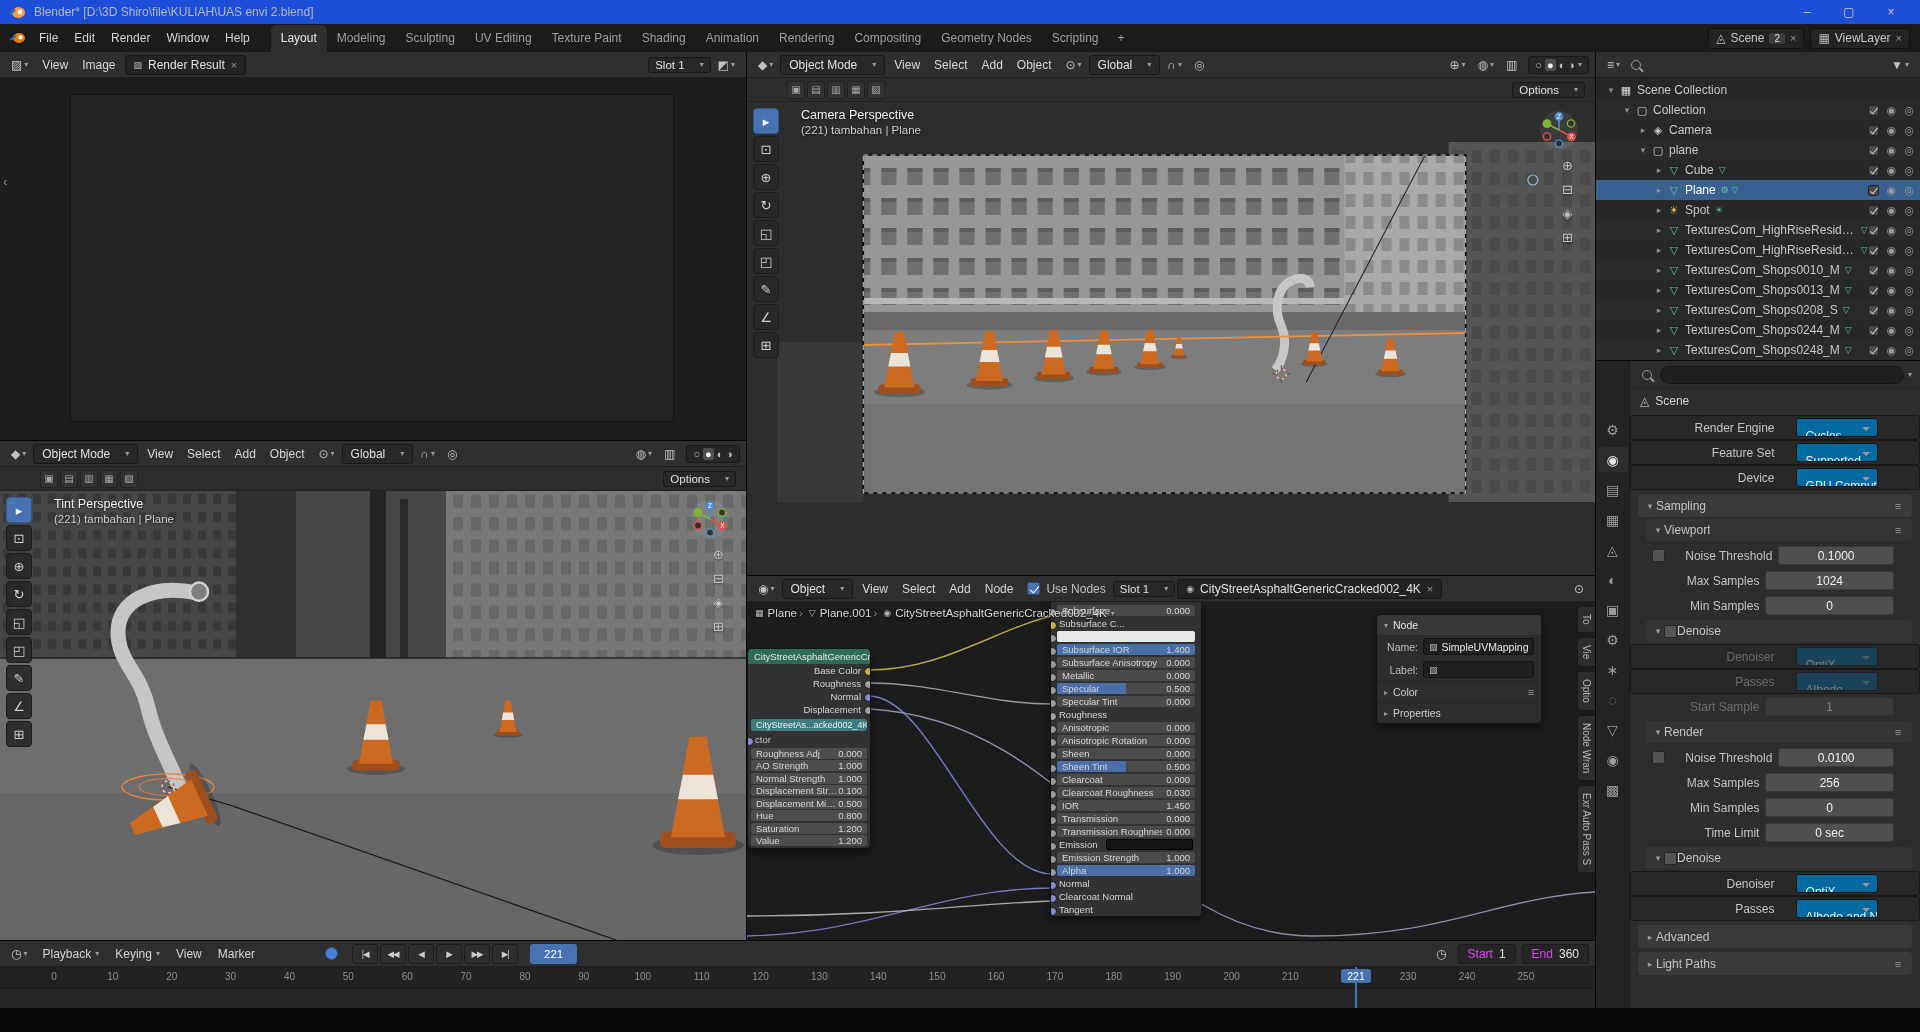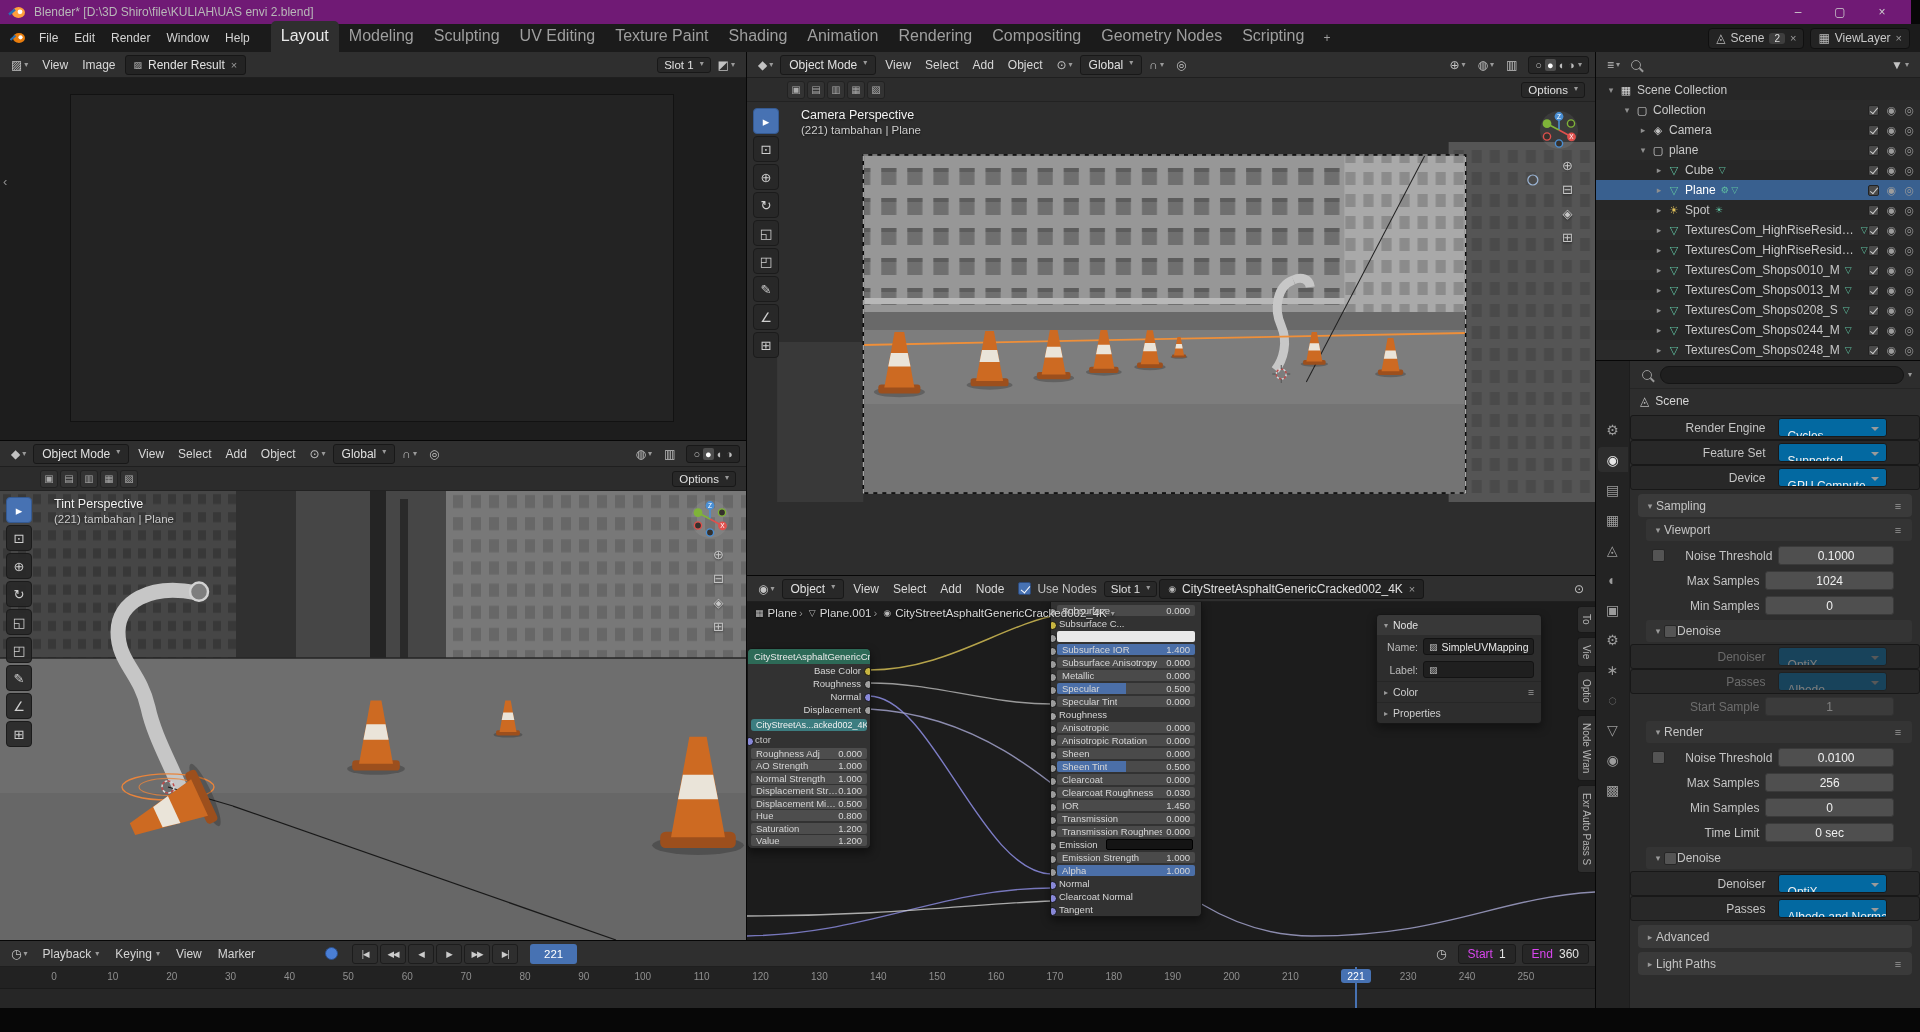--- a/index.html
+++ b/index.html
@@ -1,43 +1,43 @@
 <!DOCTYPE html>
 <html><head>
 <meta charset="utf-8">
 <style>
 *{margin:0;padding:0;box-sizing:border-box}
 html,body{width:1920px;height:1032px;overflow:hidden;background:#070707;
 font-family:"Liberation Sans","DejaVu Sans",sans-serif;font-size:12px;color:#c9c9c9;-webkit-user-select:none;user-select:none}
 .app{position:relative;width:1920px;height:1032px;background:#070707}
 
-.titlebar{position:absolute;top:0;left:0;right:9px;height:24px;background:#701a75;display:flex;align-items:center;padding:0 8px;gap:8px;color:#b8b8b8}
+.titlebar{position:absolute;top:0;left:0;right:0;height:24px;background:#1d4ed8;display:flex;align-items:center;padding:0 8px;gap:8px;color:#b8b8b8}
 .win-btns{margin-left:auto;display:flex}
 .win-btn{width:42px;height:24px;display:flex;align-items:center;justify-content:center;color:#cfcfcf;font-size:12px}
 
 .topbar{position:absolute;top:24px;left:0;right:0;height:28px;background:#1b1b1b;display:flex;align-items:center;padding:0 6px;gap:1px}
 .menus{display:flex}
 .menu{padding:4px 8px;border-radius:3px;color:#d4d4d4;white-space:nowrap}
 .tabs{display:flex;margin-left:12px;height:28px;align-items:flex-end}
-.tab{padding:6px 10px 7px;border-radius:5px 5px 0 0;color:#9f9f9f;white-space:nowrap;font-size:16px}
+.tab{padding:6px 10px 7px;border-radius:5px 5px 0 0;color:#9f9f9f;white-space:nowrap;font-size:12px}
 .tab.active{background:#2f2f2f;color:#e9e9e9}
 .addtab{color:#9f9f9f;padding:6px 8px}
 .topbar-right{margin-left:auto;display:flex;gap:6px;align-items:center;padding-right:4px}
 .idblock{display:flex;align-items:center;gap:5px;background:#232323;border:1px solid #101010;border-radius:4px;padding:2px 7px;height:21px;white-space:nowrap}
 .badge{background:#3e3e3e;border-radius:3px;padding:0 5px;font-size:10px;color:#ddd}
 .xico{color:#9a9a9a;font-size:11px}
 .gico{color:#b9b9b9}
 .gico.small{font-size:9px}
 
 section{position:absolute;background:#2a2a2a;overflow:hidden}
 .hdr{height:26px;background:#2f2f2f;border-bottom:1px solid #1f1f1f;display:flex;align-items:center;gap:2px;padding:0 6px;white-space:nowrap}
 .hmenu{padding:3px 7px;border-radius:3px;color:#d8d8d8}
 .hmenus{display:flex}
 .icbtn{padding:2px 5px;color:#c2c2c2;border-radius:3px;display:inline-flex;align-items:center;gap:2px;font-size:12px}
-.dd{background:#282828;border:1px solid #181818;border-radius:3px;padding:2px 8px;display:inline-flex;align-items:flex-start;gap:6px;color:#e0e0e0;white-space:nowrap}
+.dd{background:#282828;border:1px solid #181818;border-radius:3px;padding:2px 8px;display:inline-flex;align-items:center;gap:15px;color:#e0e0e0;white-space:nowrap}
 .dd.small{padding:1px 6px;font-size:11.5px}
 .caret{font-size:8px;color:#9a9a9a}
 .spacer{flex:1}
 .cbx{width:13px;height:13px;background:#545454;border:1px solid #262626;border-radius:2px;position:relative;display:inline-block;flex:0 0 auto}
 .cbx.checked{background:#4772b3;border-color:#2d4a79}
 .cbx.checked::after{content:"";position:absolute;left:4px;top:1px;width:4px;height:8px;border:solid #fff;border-width:0 1.6px 1.6px 0;transform:rotate(40deg)}
 .mag{width:10px;height:10px;border:1.5px solid #999;border-radius:50%;position:relative;display:inline-block;flex:0 0 auto;margin:0 4px}
 .mag::after{content:"";position:absolute;width:5px;height:1.5px;background:#999;transform:rotate(45deg);right:-4px;bottom:-2px}
 .idfield{display:flex;align-items:center;gap:6px;background:#232323;border:1px solid #161616;border-radius:3px;padding:2px 8px;color:#e2e2e2;white-space:nowrap}
 

